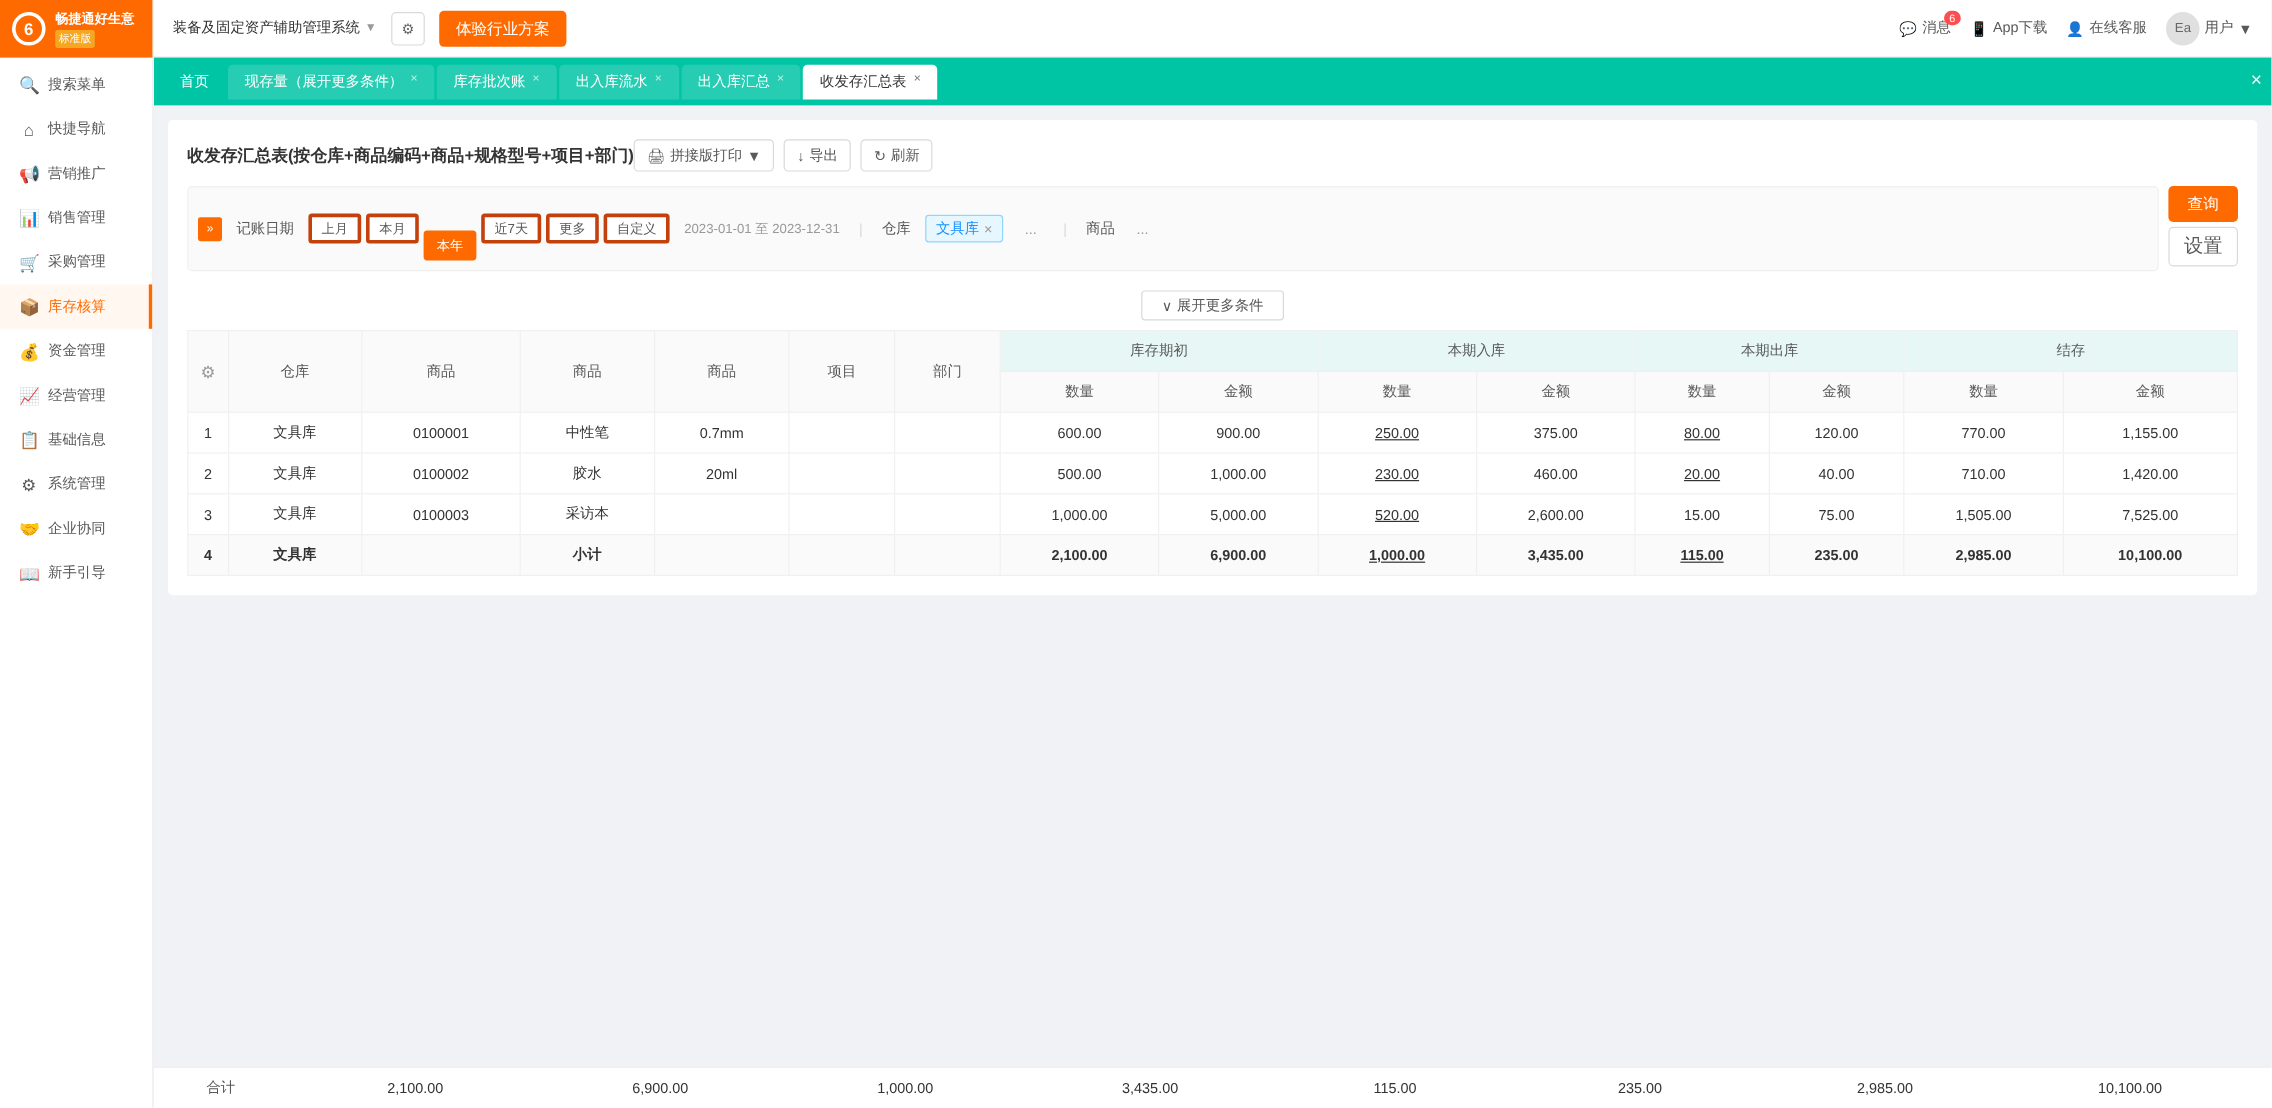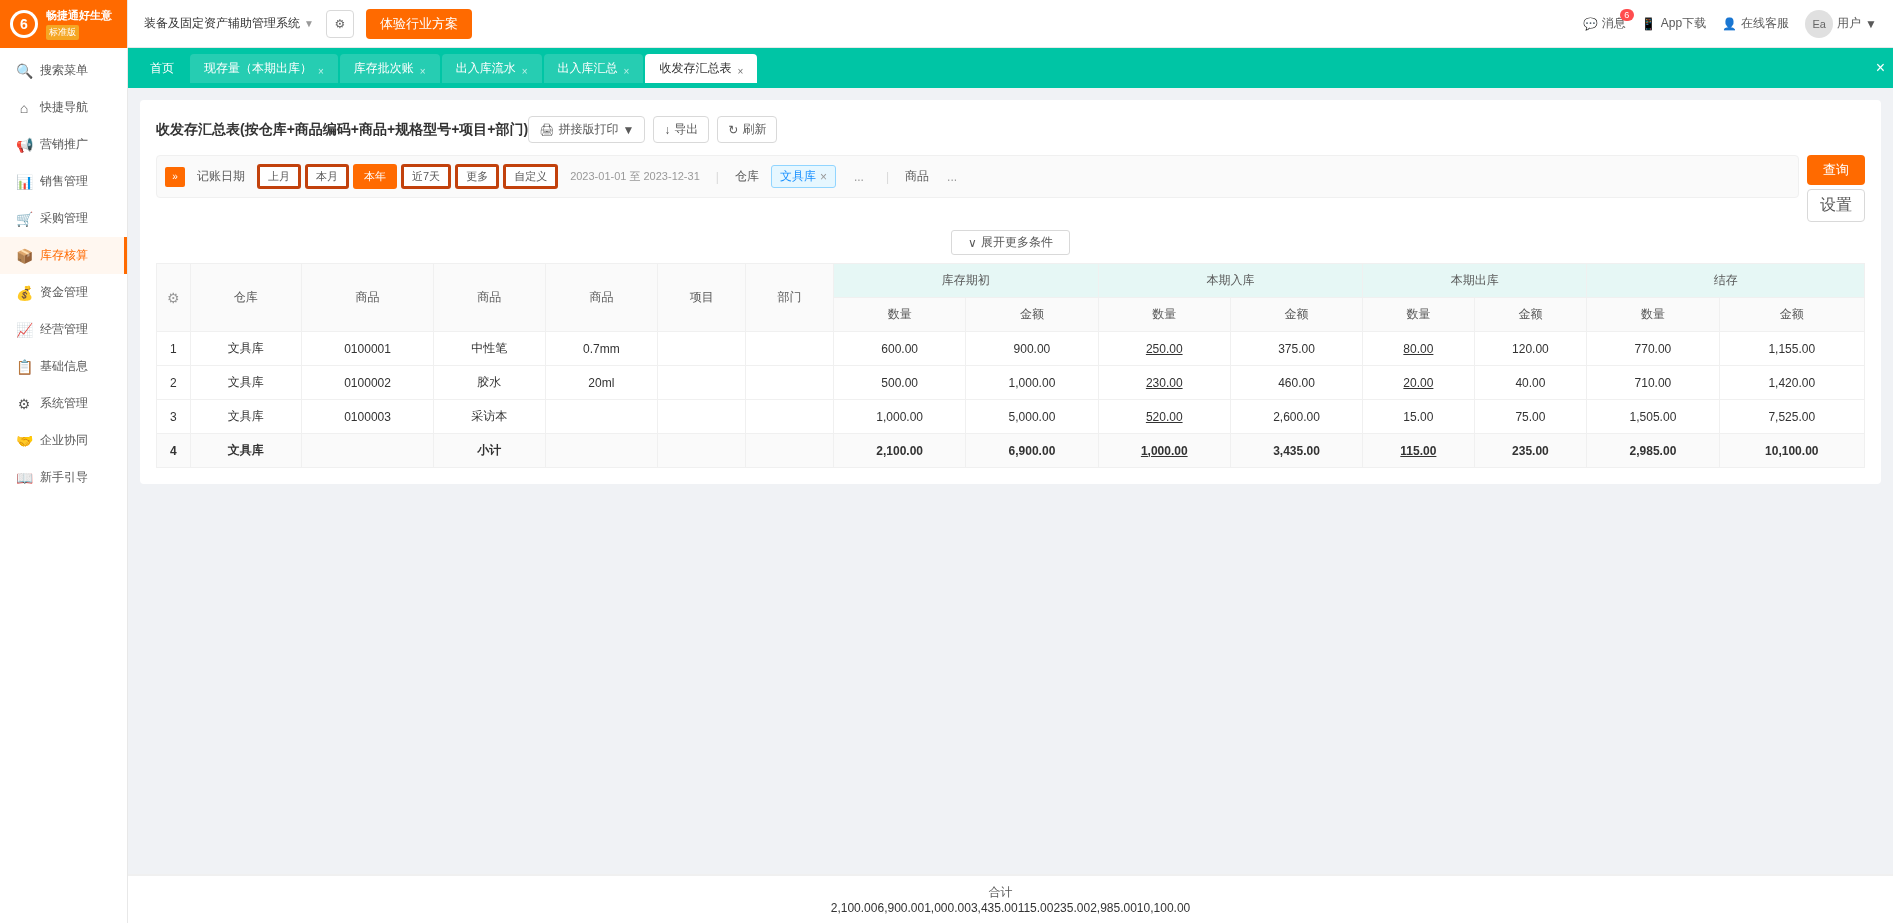--- a/index.html
+++ b/index.html
@@ -44,21 +44,21 @@
     .top-icon-item { display: flex; align-items: center; gap: 4px; cursor: pointer; color: #595959; font-size: 12px; position: relative; }
     .badge { position: absolute; top: -6px; right: -8px; background: #ff4d4f; color: #fff; border-radius: 8px; font-size: 9px; padding: 1px 4px; min-width: 14px; text-align: center; }
     .user-avatar { width: 28px; height: 28px; background: #e0e0e0; border-radius: 50%; display: flex; align-items: center; justify-content: center; font-size: 11px; color: #666; }
 
     
     .tabs-bar {
       background: #00c5a5; height: 40px; display: flex; align-items: center;
       padding: 0 8px; gap: 2px; overflow-x: auto;
     }
     .tab {
-      display: flex; align-items: flex-end; gap: 6px; padding: 6px 14px;
+      display: flex; align-items: flex-start; gap: 6px; padding: 6px 14px;
       color: #fff; cursor: pointer; border-radius: 4px 4px 0 0; font-size: 12px;
       white-space: nowrap; background: rgba(255,255,255,0.15);
     }
     .tab.active { background: #fff; color: #333; }
     .tab .close { font-size: 10px; opacity: 0.7; }
     .tab-home { background: transparent; }
 
     
     .content-area {
       flex: 1; background: #f0f2f5; padding: 12px; overflow-y: auto; position: relative;
@@ -75,21 +75,21 @@
 
     
     .filter-row {
       display: flex; align-items: center; gap: 12px; margin-bottom: 8px;
       padding: 8px; background: #fafafa; border: 1px solid #f0f0f0; border-radius: 4px;
     }
     .filter-expand-btn { background: #ff6a00; color: #fff; border: none; width: 20px; height: 20px; border-radius: 2px; cursor: pointer; display: flex; align-items: center; justify-content: center; font-size: 10px; }
     .filter-label { color: #595959; font-size: 12px; white-space: nowrap; }
     .date-btns { display: flex; gap: 4px; align-items: center; }
     .date-btn { padding: 2px 8px; border: 3px solid #c2410c; border-radius: 3px; cursor: pointer; font-size: 11px; color: #595959; background: #fff; }
-    .date-btn.active { background: #ff6a00; color: #fff; border-color: #ff6a00; }
+    .date-btn.active { background: #ff6a00; color: #fff; border-color: #ff6a00; margin-top: 28px; }
     .date-range-text { color: #999; font-size: 11px; }
     .warehouse-tag { display: flex; align-items: center; gap: 4px; background: #e6f7ff; border: 1px solid #91d5ff; border-radius: 3px; padding: 2px 8px; font-size: 12px; color: #1890ff; }
     .warehouse-tag .remove { cursor: pointer; color: #999; }
     .more-btn { color: #999; cursor: pointer; font-size: 12px; padding: 2px 6px; }
     .filter-goods-label { color: #595959; font-size: 12px; white-space: nowrap; }
 
     
     .expand-row { display: flex; justify-content: center; margin-bottom: 8px; }
     .expand-btn { border: 1px solid #d9d9d9; background: #fff; padding: 3px 16px; border-radius: 3px; cursor: pointer; font-size: 12px; color: #595959; display: flex; align-items: center; gap: 4px; }
 
@@ -102,21 +102,21 @@
     .data-table { width: 100%; border-collapse: collapse; margin-top: 8px; }
     .data-table th, .data-table td { border: 1px solid #f0f0f0; padding: 8px 10px; text-align: center; font-size: 12px; }
     .data-table thead tr th { background: #fafafa; color: #595959; font-weight: 500; }
     .data-table tbody tr.subtotal { font-weight: bold; background: #fafafa; }
     .table-settings { width: 28px; text-align: center; }
 
     
     .footer-row {
       position: fixed; bottom: 0; left: 128px; right: 0; background: #fff;
       border-top: 2px solid #f0f0f0; padding: 8px 16px; display: flex;
-      align-items: center; font-size: 12px; font-weight: 500; z-index: 10; flex-direction: column;
+      align-items: center; font-size: 12px; font-weight: 500; z-index: 10;
     }
     .footer-label { margin-right: 20px; color: #595959; width: 80px; text-align: center; }
     .footer-values { display: flex; gap: 0; flex: 1; }
     .footer-val { flex: 1; text-align: center; color: #333; }
 
     
     .settings-icon { color: #999; cursor: pointer; font-size: 14px; }
   </style>
 </head>
 <body>
@@ -219,21 +219,21 @@
         <span>▼</span>
       </div>
     </div>
   </div>
 
   <div class="tabs-bar">
     <div class="tab tab-home">
       <span>首页</span>
     </div>
     <div class="tab">
-      <span>现存量（本期出库）</span>
+      <span>现存量（展开更多条件）</span>
       <span class="close">×</span>
     </div>
     <div class="tab">
       <span>库存批次账</span>
       <span class="close">×</span>
     </div>
     <div class="tab">
       <span>出入库流水</span>
       <span class="close">×</span>
     </div>

